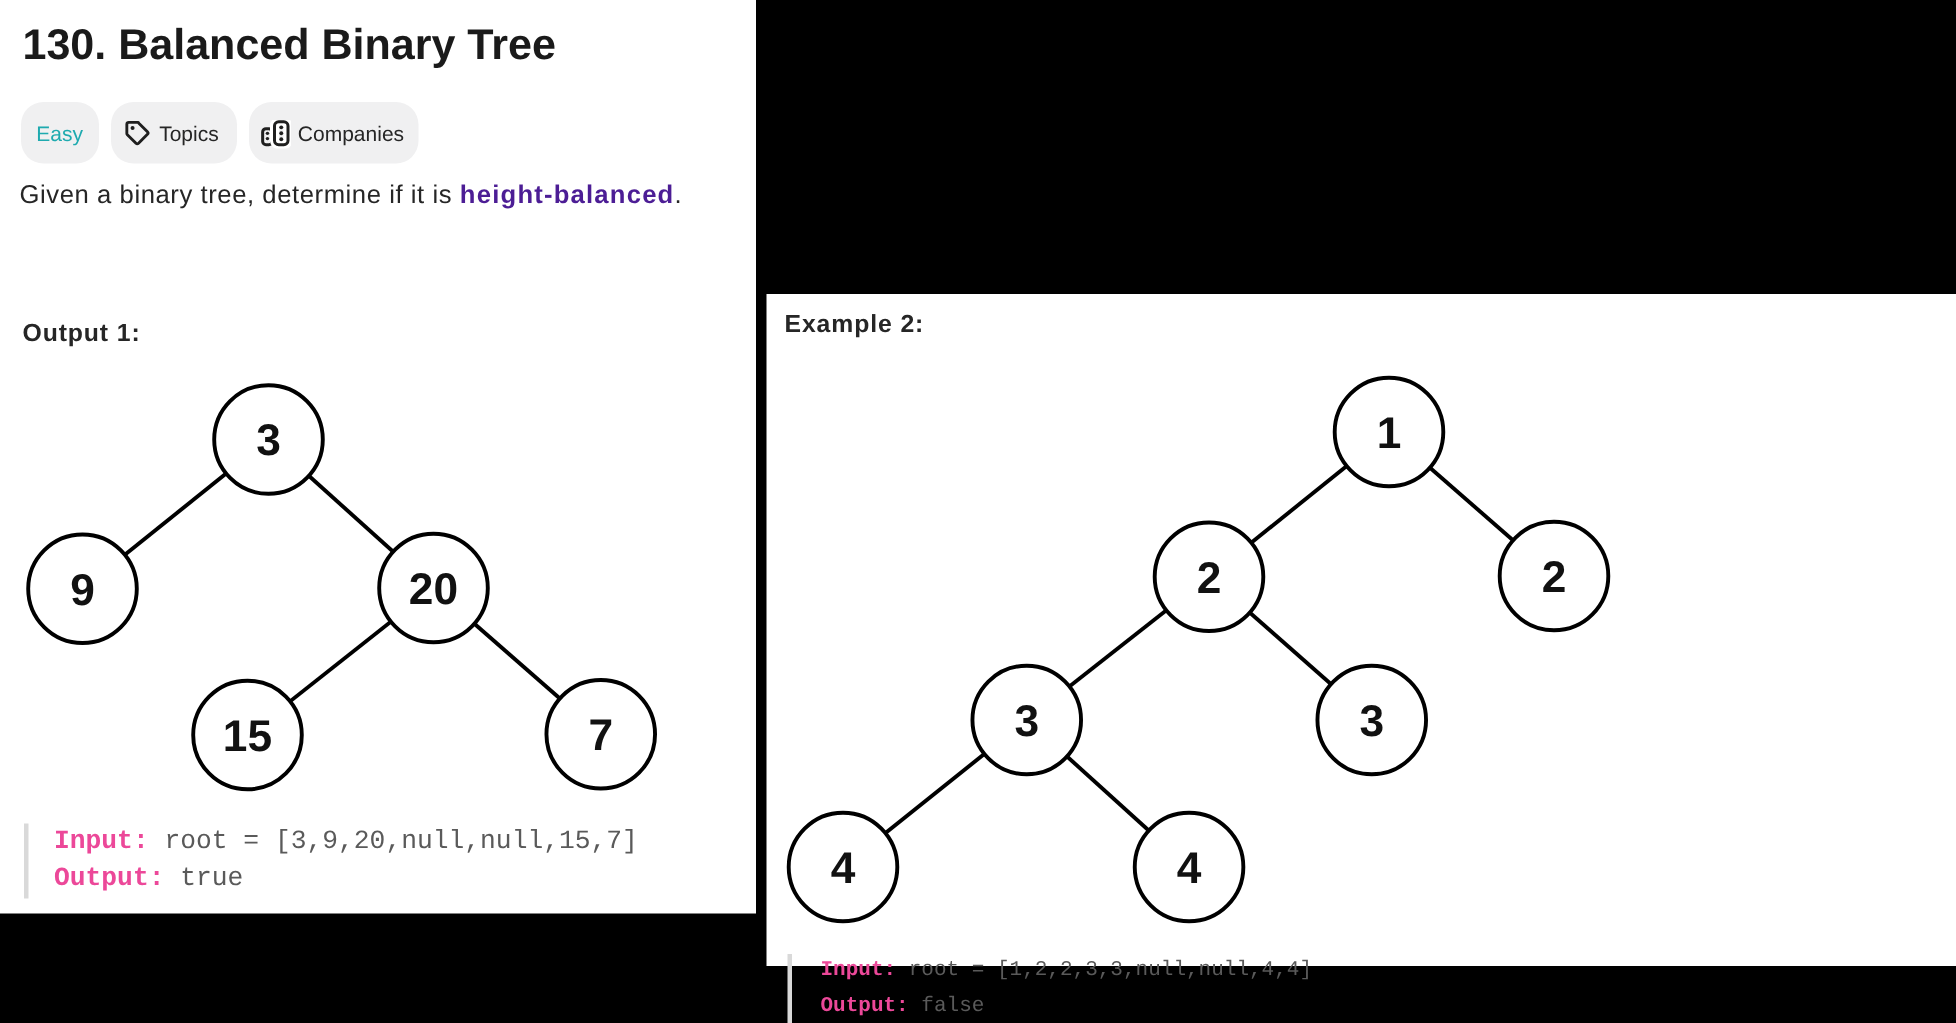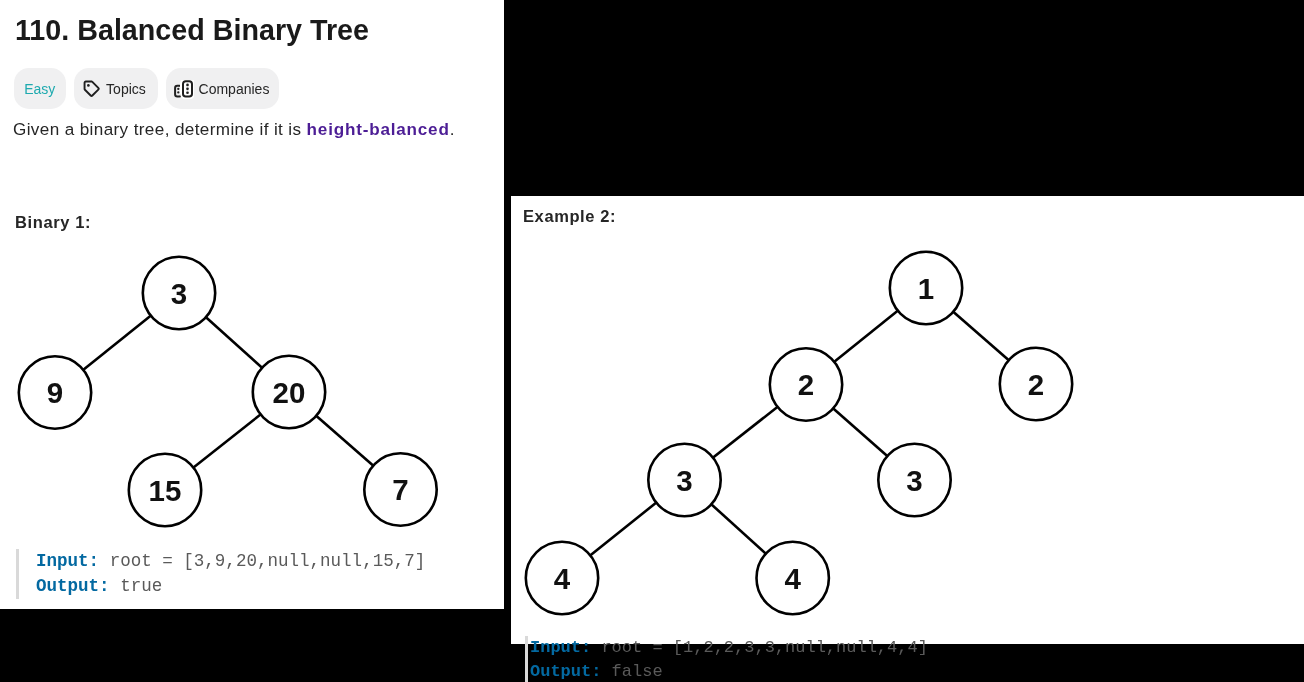--- a/index.html
+++ b/index.html
@@ -15,27 +15,27 @@
   .pill{height:41px;border-radius:15px;background:#f0f0f1;display:flex;align-items:center;
         font-size:14px;color:#262626;padding:0 12.6px 0 9.6px;}
   
   #easy{color:#1eaaaf;padding:0 10.2px;}
   #desc{left:13px;top:121px;font-size:17.1px;color:#262626;letter-spacing:0.38px;}
   #desc b{color:#4c1d95;font-weight:bold;letter-spacing:0.8px;}
   .extitle{font-size:16.5px;font-weight:bold;color:#262626;letter-spacing:0.6px;}
   pre.io{position:absolute;margin:0;font-family:"Liberation Mono",monospace;
          line-height:25px;color:#5a5a5a;
          border-left:3px solid #d9d9d9;}
-  pre.io b{color:#0369a1;font-weight:bold;}
+  pre.io b{color:#ec4899;font-weight:bold;}
   svg.tree{position:absolute;left:0;top:0;}
 </style>
 </head>
 <body>
   <div class="panel" id="left">
-    <div class="abs" id="title">110. Balanced Binary Tree</div>
+    <div class="abs" id="title">130. Balanced Binary Tree</div>
     <div class="pillrow">
       <div class="pill" id="easy">Easy</div>
       <div class="pill" id="topics">
         <svg width="17" height="17" viewBox="0 0 24 24" fill="none" stroke="#1f1f1f" stroke-width="2.7" stroke-linecap="round" stroke-linejoin="round" style="margin-right:6px;">
           <path d="M12.6 2.2H3.9a1.7 1.7 0 0 0-1.7 1.7v8.7a1.7 1.7 0 0 0 .5 1.2l8.1 8.1a1.7 1.7 0 0 0 2.4 0l8.4-8.4a1.7 1.7 0 0 0 0-2.4l-8.1-8.1a1.7 1.7 0 0 0-.9-.8z"></path>
           <circle cx="7.6" cy="7.6" r="1.9" fill="#1f1f1f" stroke="none"></circle>
         </svg>
         Topics</div>
       <div class="pill" id="companies" style="padding:0 10px 0 7.7px;">
         <svg width="20" height="19" viewBox="0 0 20 19" fill="none" style="margin-right:4.5px;margin-top:2.5px;">
@@ -44,21 +44,21 @@
           <circle cx="4.3" cy="12.4" r="1.15" fill="#1f1f1f"></circle>
           <rect x="9" y="1.2" width="9" height="15.3" rx="2.8" stroke="#fff" stroke-width="6"></rect>
           <rect x="9" y="1.2" width="9" height="15.3" rx="2.8" stroke="#1f1f1f" stroke-width="2"></rect>
           <circle cx="13.5" cy="4.9" r="1.3" fill="#1f1f1f"></circle>
           <circle cx="13.5" cy="8.85" r="1.3" fill="#1f1f1f"></circle>
           <circle cx="13.5" cy="12.8" r="1.3" fill="#1f1f1f"></circle>
         </svg>
         Companies</div>
     </div>
     <div class="abs" id="desc">Given a binary tree, determine if it is <b>height-balanced</b><span style="color:#262626">.</span></div>
-    <div class="abs extitle" id="ex1" style="left:15px;top:214px;">Binary 1:</div>
+    <div class="abs extitle" id="ex1" style="left:15px;top:214px;">Output 1:</div>
     <svg class="tree" width="504" height="609" viewBox="0 0 504 609">
       <g stroke="#000" stroke-width="2.6">
         <line x1="179" y1="293" x2="55" y2="392.5"></line>
         <line x1="179" y1="293" x2="289" y2="392"></line>
         <line x1="289" y1="392" x2="165" y2="490"></line>
         <line x1="289" y1="392" x2="400.5" y2="489.5"></line>
       </g>
       <g fill="#fff" stroke="#000" stroke-width="2.6">
         <circle cx="179" cy="293" r="36.2"></circle>
         <circle cx="55" cy="392.5" r="36.2"></circle>
@@ -101,15 +101,15 @@
       <g fill="#111" font-family="Liberation Sans, sans-serif" font-size="29.5" font-weight="bold" text-anchor="middle">
         <text x="415" y="102.5">1</text>
         <text x="295" y="199">2</text>
         <text x="525" y="198.5">2</text>
         <text x="173.5" y="294.5">3</text>
         <text x="403.5" y="294.5">3</text>
         <text x="51" y="392.5">4</text>
         <text x="281.7" y="392.5">4</text>
       </g>
     </svg>
-    <pre class="io" id="io2" style="left:14px;top:440px;padding-left:2px;font-size:17px;line-height:23.5px;"><b>Input:</b> root = [1,2,2,3,3,null,null,4,4]
+    <pre class="io" id="io2" style="left:14px;top:440px;padding-left:19px;font-size:14px;line-height:23.5px;"><b>Input:</b> root = [1,2,2,3,3,null,null,4,4]
 <b>Output:</b> false</pre>
   </div>
 
 </body></html>

